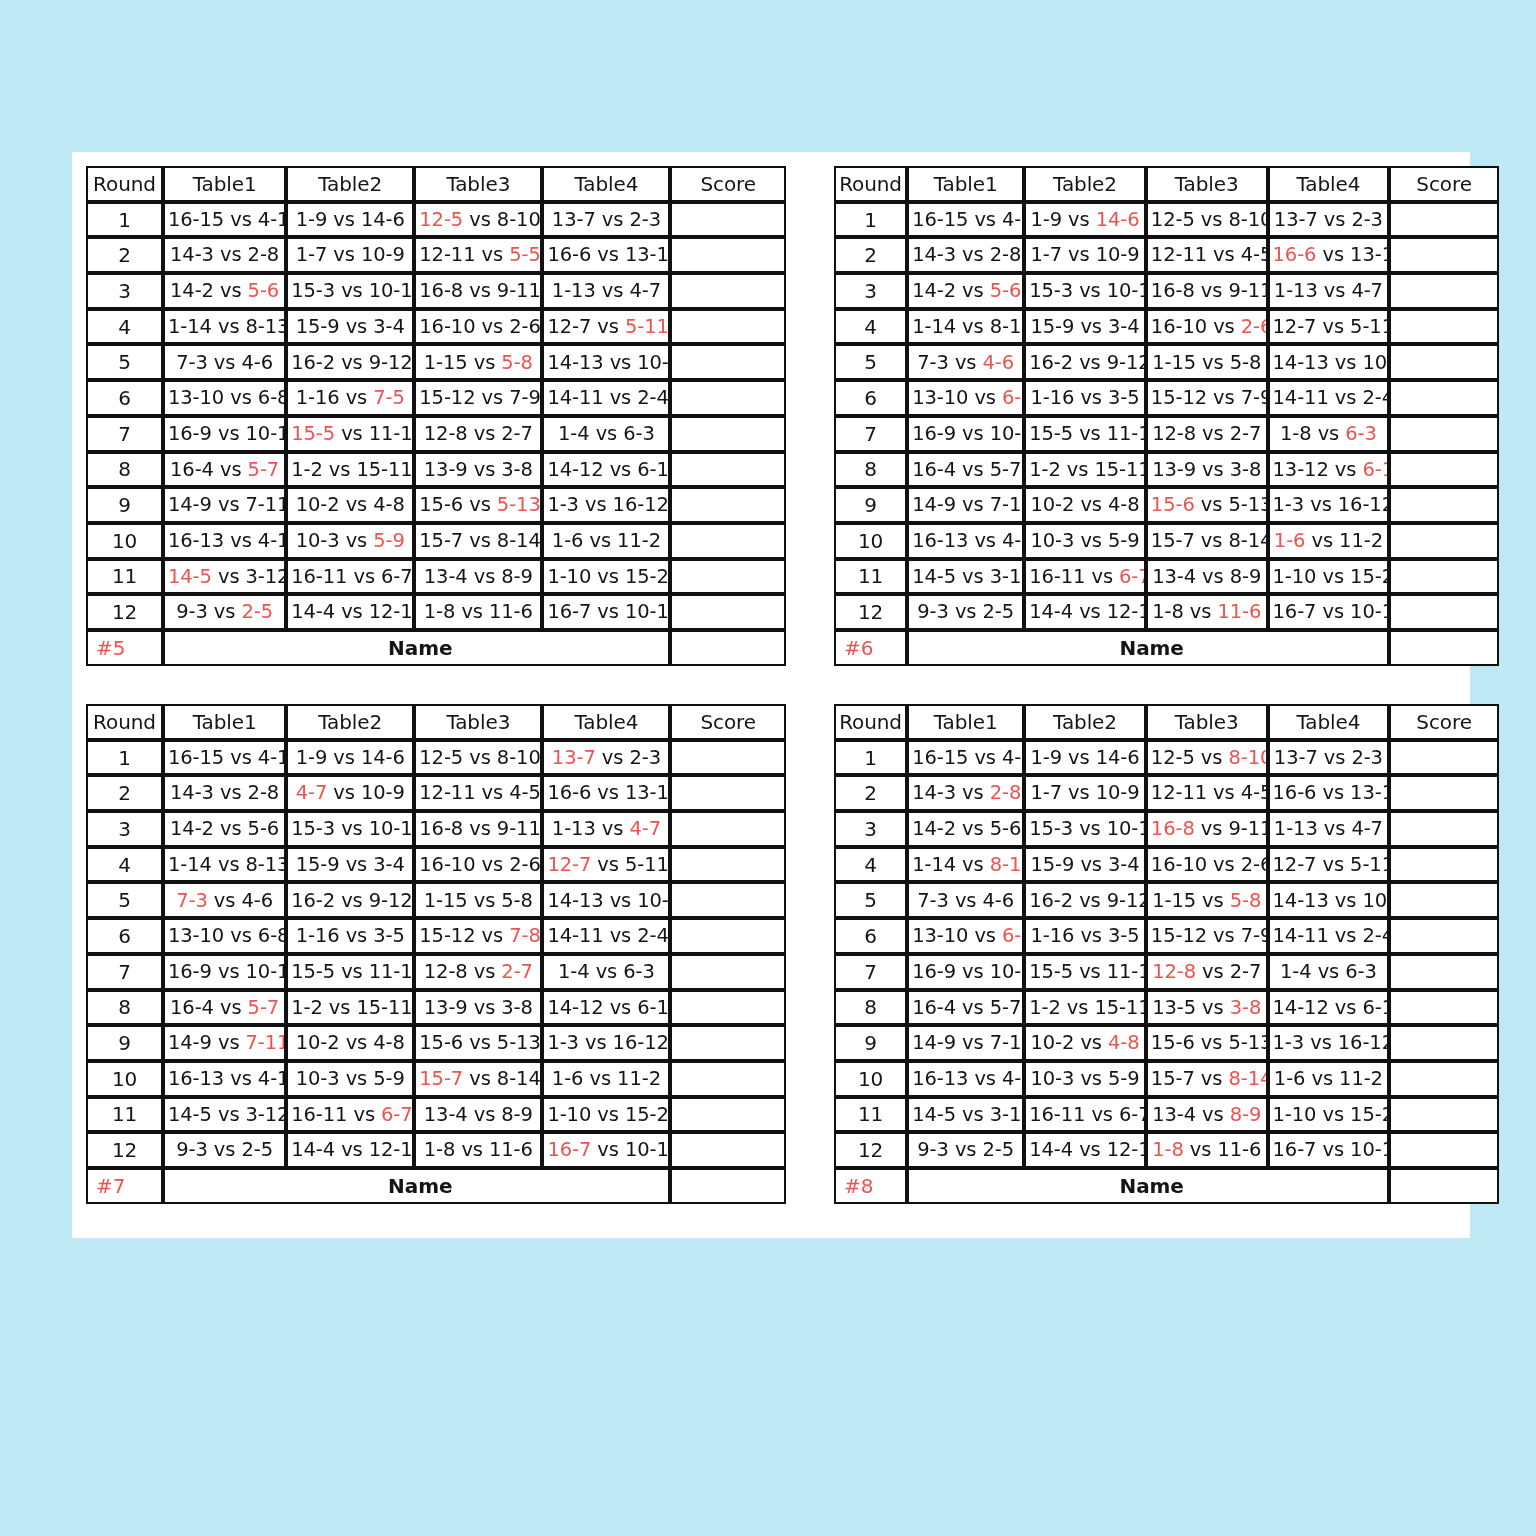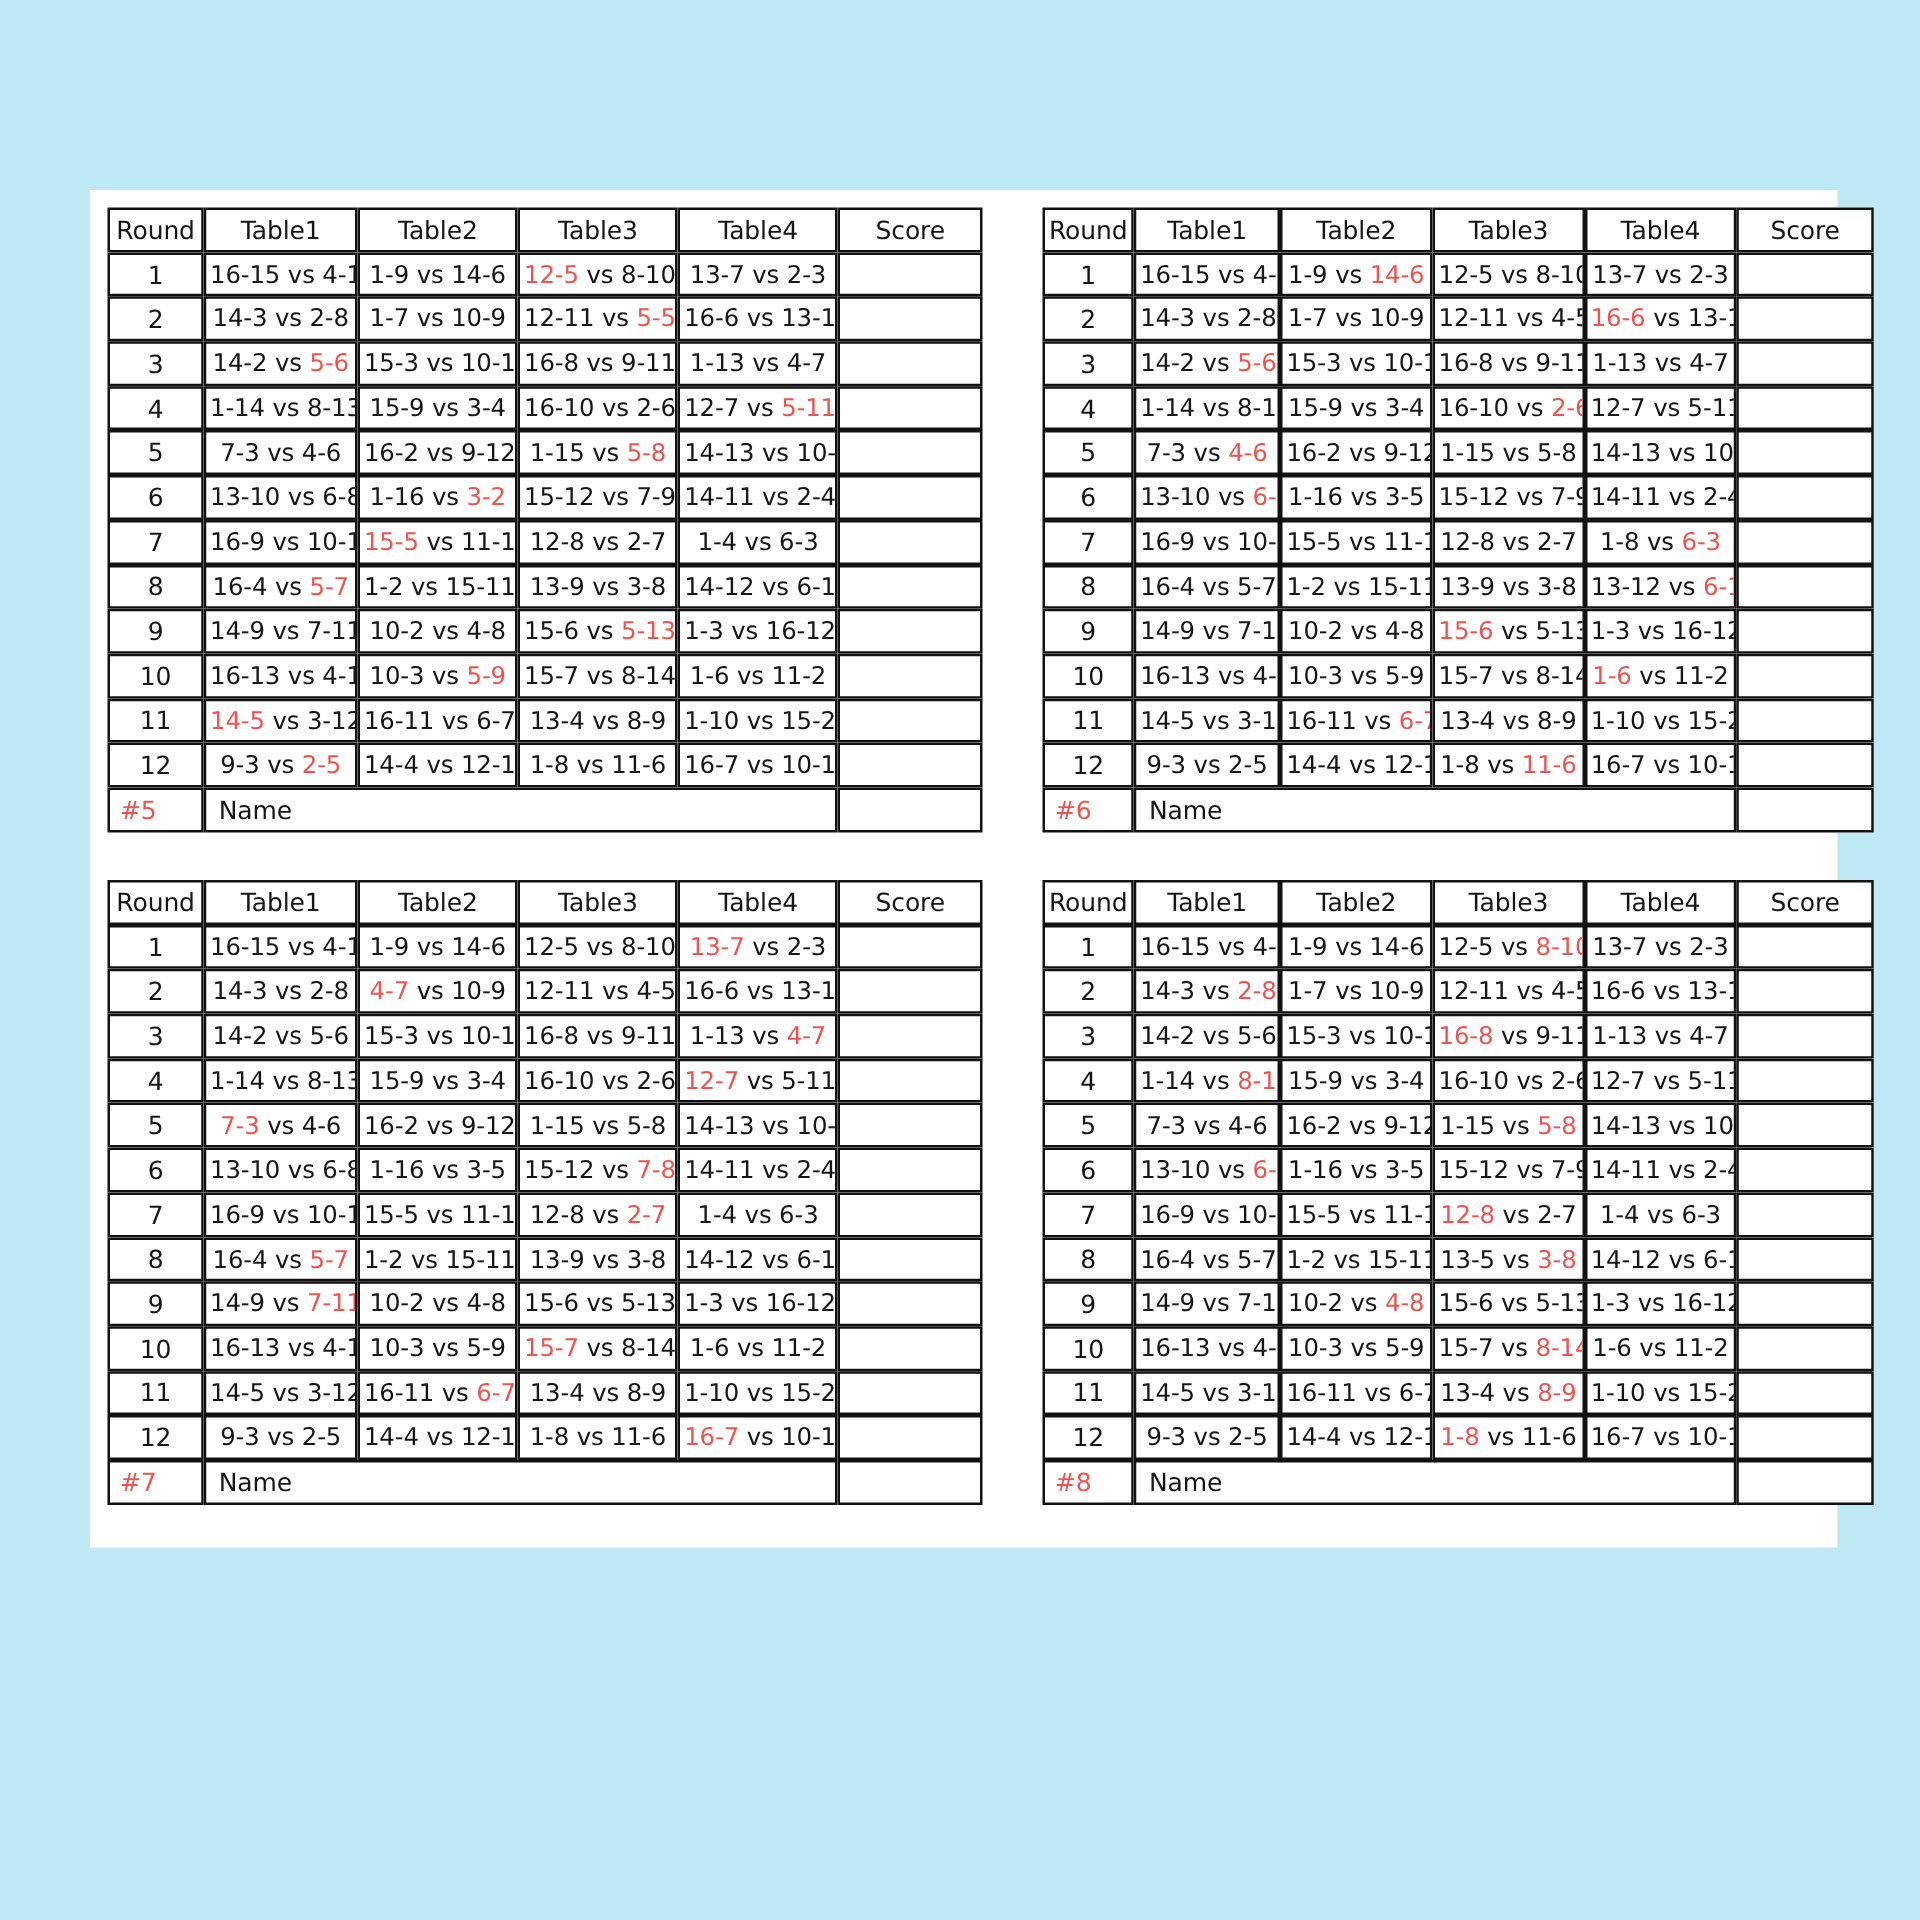--- a/index.html
+++ b/index.html
@@ -93,23 +93,24 @@
 
   .red { color: #ed5450; }
 
   tr.name-row td.idx {
     color: #ed5450;
     text-align: left;
     padding-left: 8px;
     font-size: 20px;
   }
   tr.name-row td.name-cell {
-    text-align: left;
+    text-align: center;
     padding-left: 10px;
     font-size: 20px;
+    font-weight: bold;
   }
   tr.name-row td.score-cell { }
 </style>
 </head>
 <body>
 
 <div class="page-surface">
   <div class="sheet-grid" id="sheet-grid">
       <div class="sheet">
         <table class="sched">
@@ -168,21 +169,21 @@
               <td class="round-num">5</td>
               <td><span>7-3 vs 4-6</span></td>
               <td><span>16-2 vs 9-12</span></td>
               <td><span>1-15</span><span> vs </span><span class="red">5-8</span></td>
               <td><span>14-13 vs 10-11</span></td>
               <td></td>
             </tr>
             <tr>
               <td class="round-num">6</td>
               <td><span>13-10 vs 6-8</span></td>
-              <td><span>1-16</span><span> vs </span><span class="red">3-2</span></td>
+              <td><span>1-16</span><span> vs </span><span class="red">7-5</span></td>
               <td><span>15-12 vs 7-9</span></td>
               <td><span>14-11 vs 2-4</span></td>
               <td></td>
             </tr>
             <tr>
               <td class="round-num">7</td>
               <td><span>16-9 vs 10-14</span></td>
               <td><span class="red">15-5</span><span> vs </span><span>11-13</span></td>
               <td><span>12-8 vs 2-7</span></td>
               <td><span>1-4 vs 6-3</span></td>

